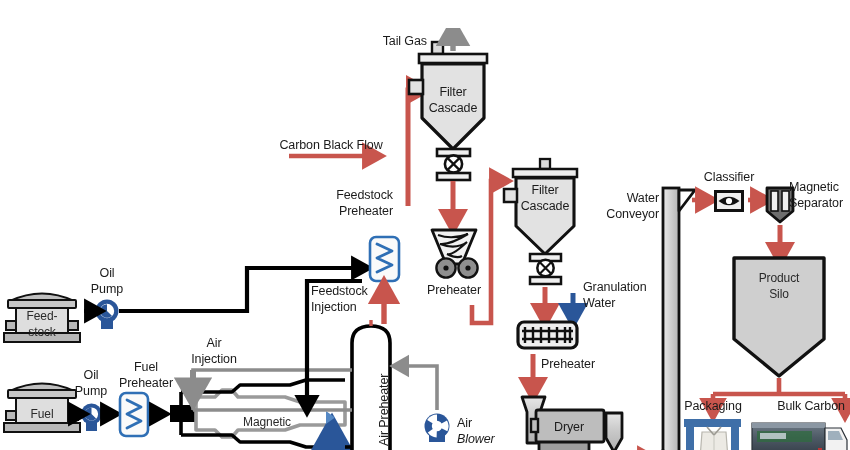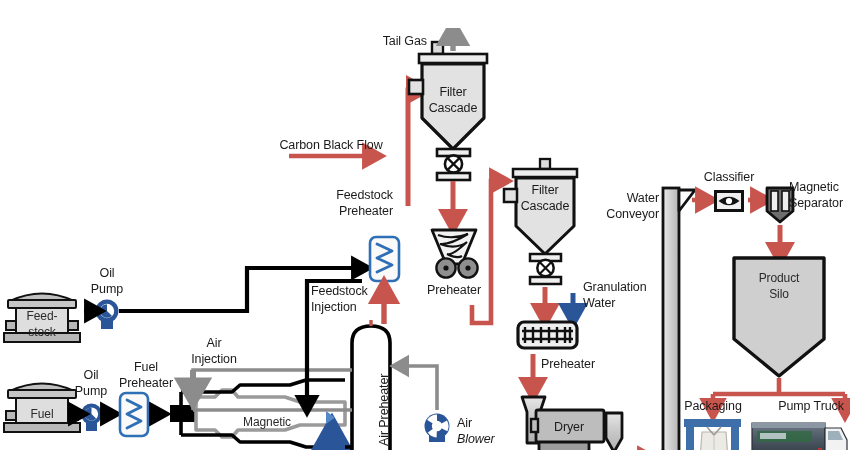--- a/index.html
+++ b/index.html
@@ -336,21 +336,21 @@
 
 <div class="lbl ctr" style="left:729px;top:142px;">Classifier</div>
 
 <div class="lbl" style="left:789px;top:152px;">Magnetic</div>
 <div class="lbl" style="left:789px;top:168px;">Separator</div>
 
 <div class="lbl ctr eqlbl" style="left:779px;top:243px;">Product</div>
 <div class="lbl ctr eqlbl" style="left:779px;top:259px;">Silo</div>
 
 <div class="lbl ctr" style="left:713px;top:371px;">Packaging</div>
-<div class="lbl ctr" style="left:811px;top:371px;">Pump Truck</div>
+<div class="lbl ctr" style="left:811px;top:371px;">Bulk Carbon</div>
 
 <div class="lbl ctr eqlbl" style="left:42px;top:281px;">Feed-</div>
 <div class="lbl ctr eqlbl" style="left:42px;top:297px;">stock</div>
 
 <div class="lbl ctr eqlbl" style="left:42px;top:379px;">Fuel</div>
 
 <div class="lbl ctr" style="left:107px;top:238px;">Oil</div>
 <div class="lbl ctr" style="left:107px;top:254px;">Pump</div>
 
 <div class="lbl ctr" style="left:91px;top:340px;">Oil</div>

